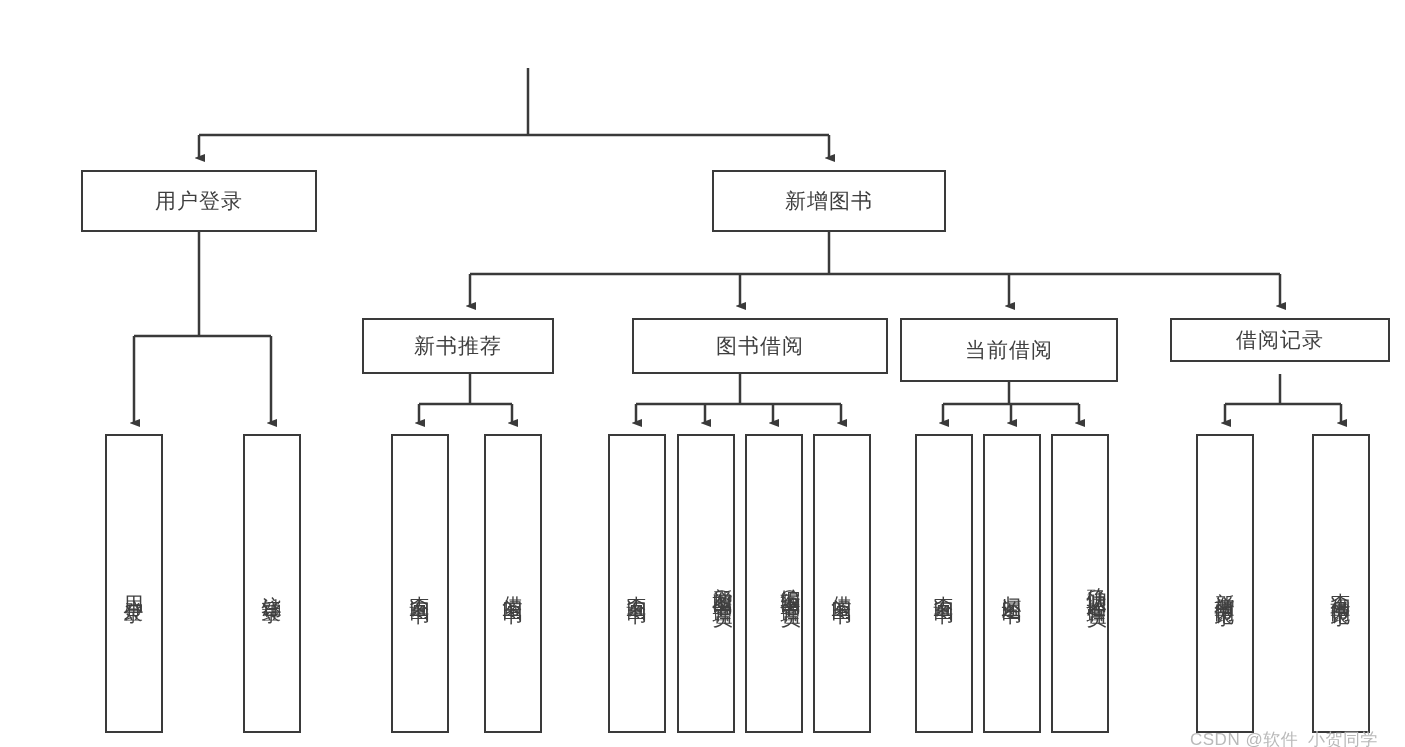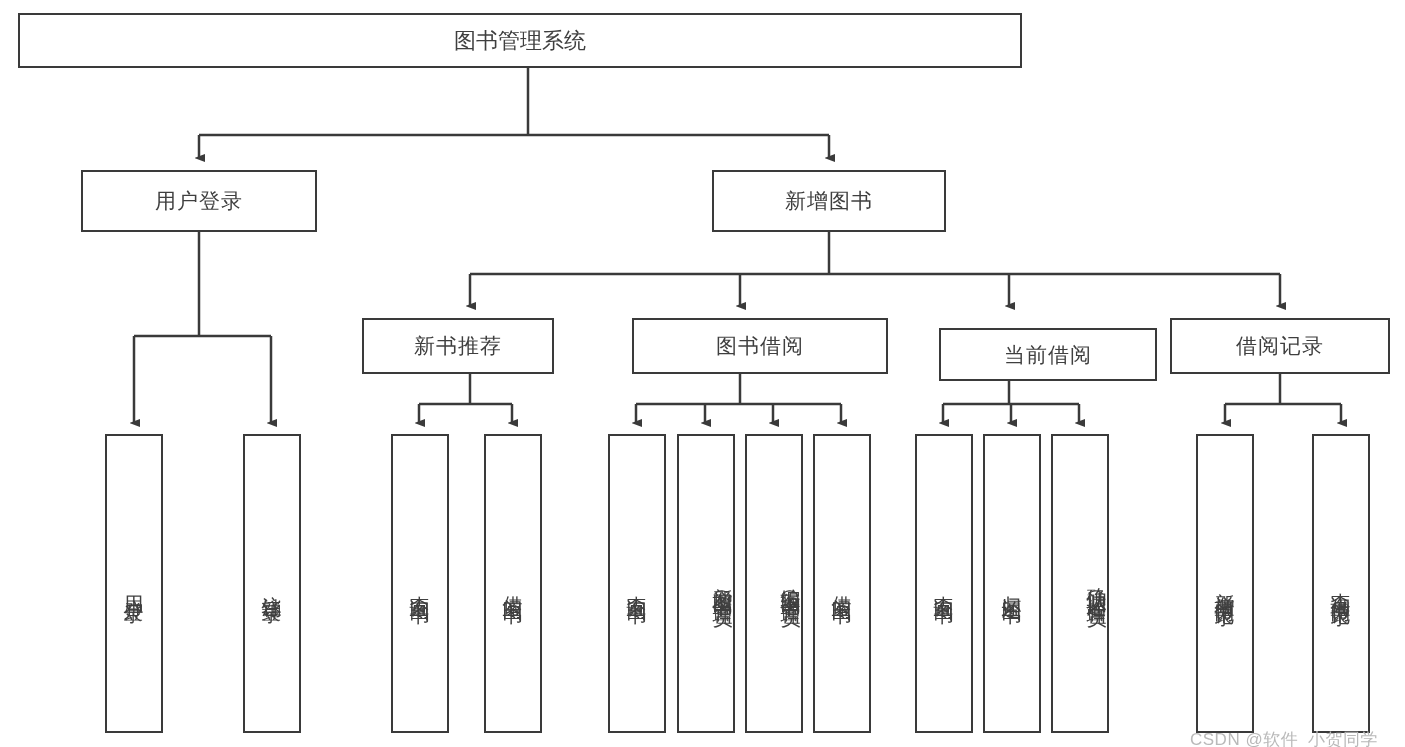--- a/index.html
+++ b/index.html
@@ -124,41 +124,38 @@
       <path d="M1011,404 L1011,423" marker-end="url(#arrow)"></path>
       <path d="M1079,404 L1079,423" marker-end="url(#arrow)"></path>
 
       <path d="M1280,374 L1280,404"></path>
       <path d="M1225,404 L1341,404"></path>
       <path d="M1225,404 L1225,423" marker-end="url(#arrow)"></path>
       <path d="M1341,404 L1341,423" marker-end="url(#arrow)"></path>
     </g>
   </svg>
 
-  <div class="node root" style="left:18px; top:13px; width:1004px; height:55px;">
-    <span>图书管理系统</span>
-  </div>
 
   <div class="node h" style="left:81px; top:170px; width:236px; height:62px;">
     <span>用户登录</span>
   </div>
   <div class="node h" style="left:712px; top:170px; width:234px; height:62px;">
     <span>新增图书</span>
   </div>
 
   <div class="node h" style="left:362px; top:318px; width:192px; height:56px;text-align:center;">
     <span>新书推荐</span>
   </div>
   <div class="node h" style="left:632px; top:318px; width:256px; height:56px;">
     <span>图书借阅</span>
   </div>
-  <div class="node h" style="left:900px; top:328px; width:218px; height:53px;margin-left:39px;">
+  <div class="node h" style="left:900px; top:318px; width:218px; height:64px;">
     <span>当前借阅</span>
   </div>
-  <div class="node h" style="left:1170px; top:318px; width:220px; height:56px;justify-content:center;">
+  <div class="node h" style="left:1170px; top:318px; width:220px; height:44px;justify-content:center;">
     <span>借阅记录</span>
   </div>
 
   <div class="node leaf midaligned" style="left:105px; top:434px; width:58px; height:299px;">
     <span class="vtext">用户登录</span>
   </div>
   <div class="node leaf midaligned" style="left:243px; top:434px; width:58px; height:299px;">
     <span class="vtext">注销登录</span>
   </div>
 

